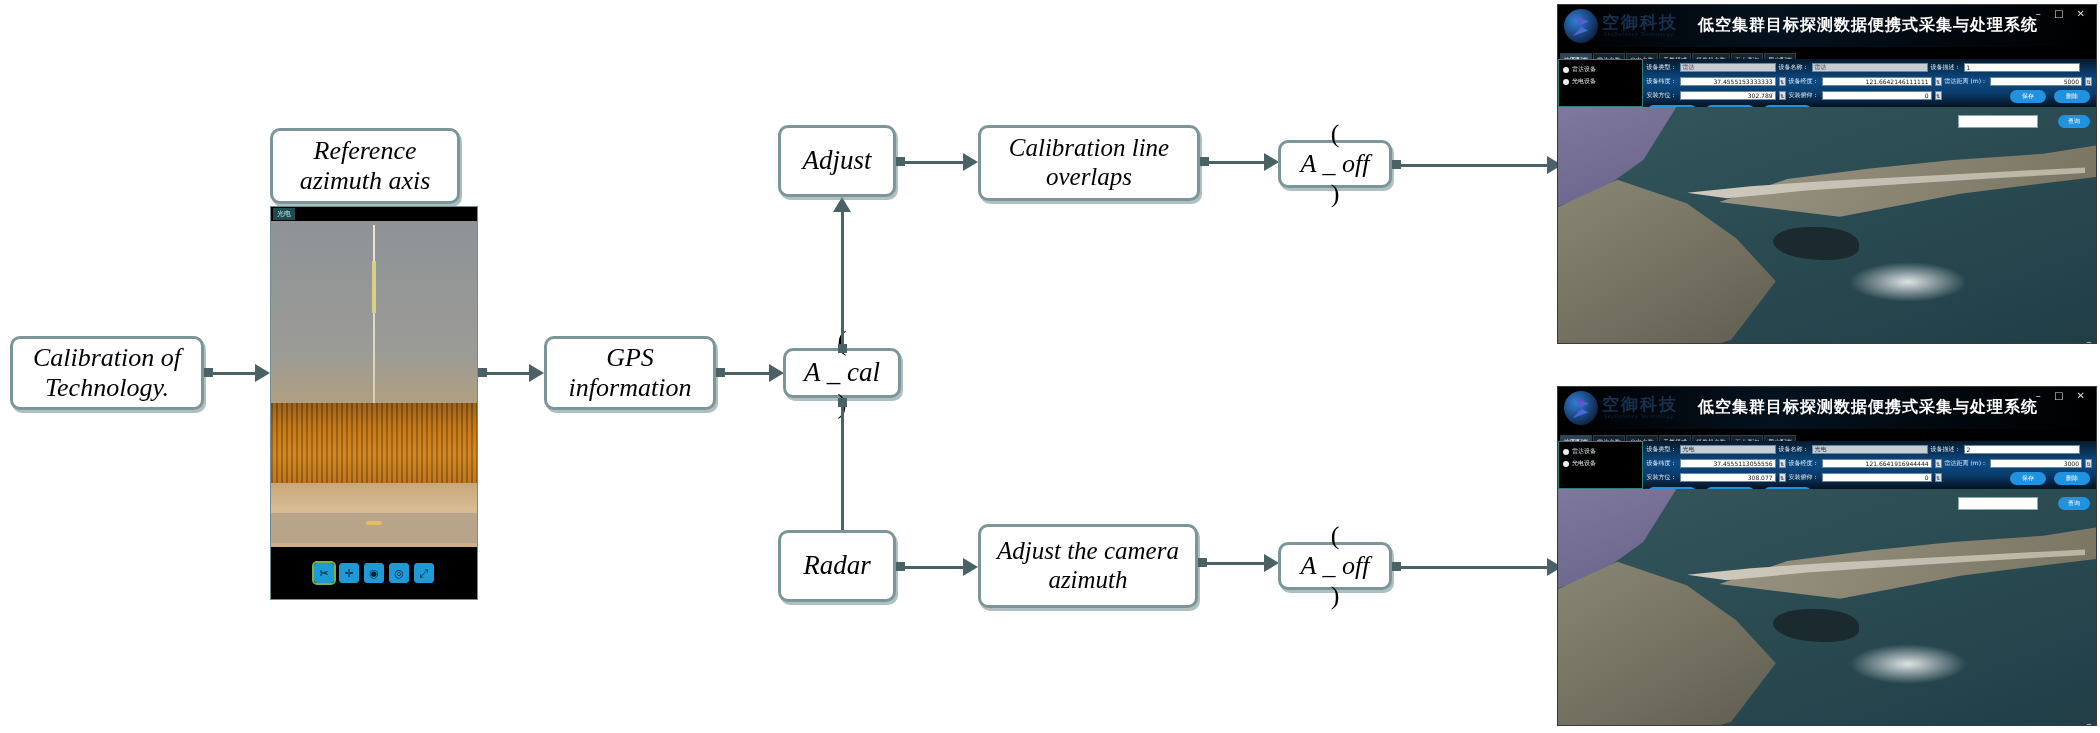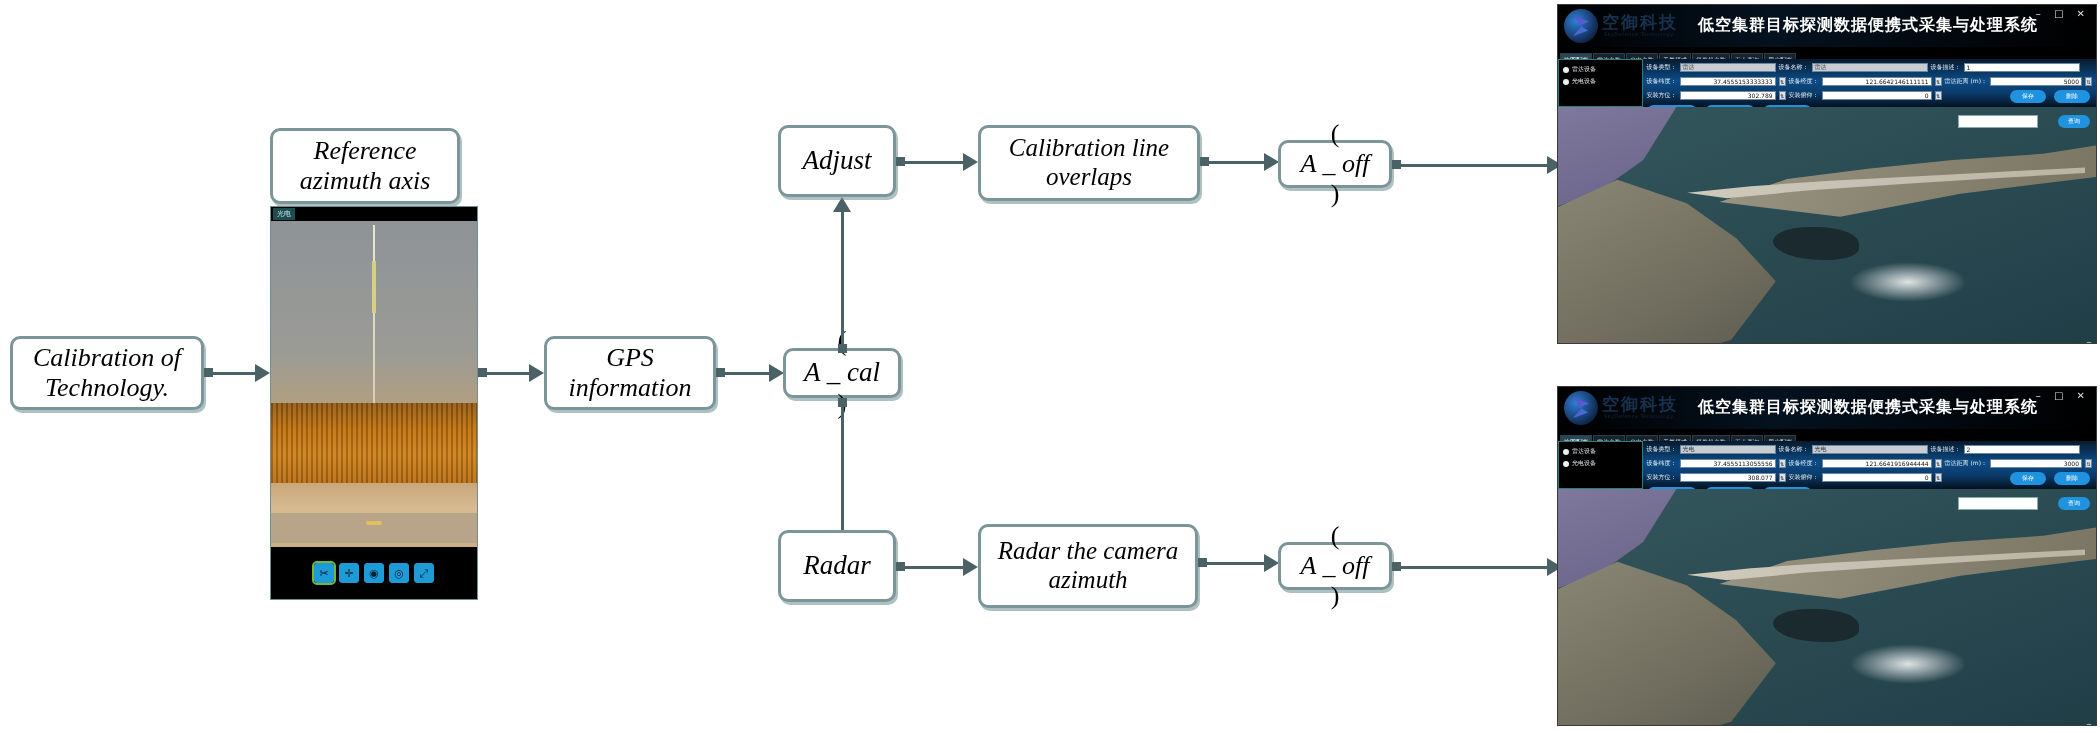--- a/index.html
+++ b/index.html
@@ -251,21 +251,21 @@
 <div class="stub" style="left:1392px;top:160px;"></div>
 <div class="hline" style="left:1401px;top:164px;width:146px;"></div>
 <div class="arrow-r" style="left:1547px;top:156px;"></div>
 
 <div class="stub" style="left:896px;top:562px;"></div>
 <div class="hline" style="left:905px;top:566px;width:58px;"></div>
 <div class="arrow-r" style="left:963px;top:558px;"></div>
 
 <div class="node" style="left:978px;top:524px;width:220px;height:84px;font-size:25px;">
   <span>
-    <span>Radar the camera</span>
+    <span>Adjust the camera</span>
     <span>azimuth</span>
   </span>
 </div>
 
 <div class="stub" style="left:1198px;top:558px;"></div>
 <div class="hline" style="left:1207px;top:562px;width:57px;"></div>
 <div class="arrow-r" style="left:1264px;top:554px;"></div>
 
 <div class="node math" style="left:1278px;top:542px;width:114px;height:48px;font-size:26px;">
   <span>

